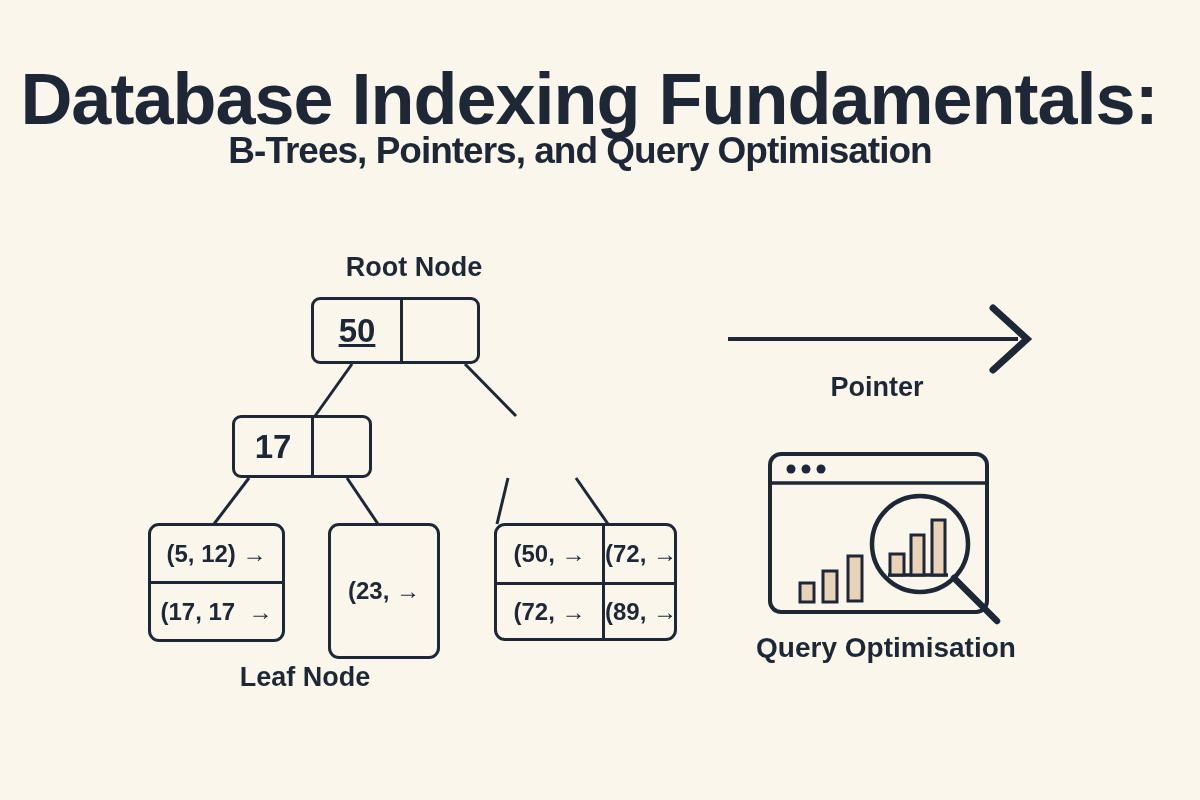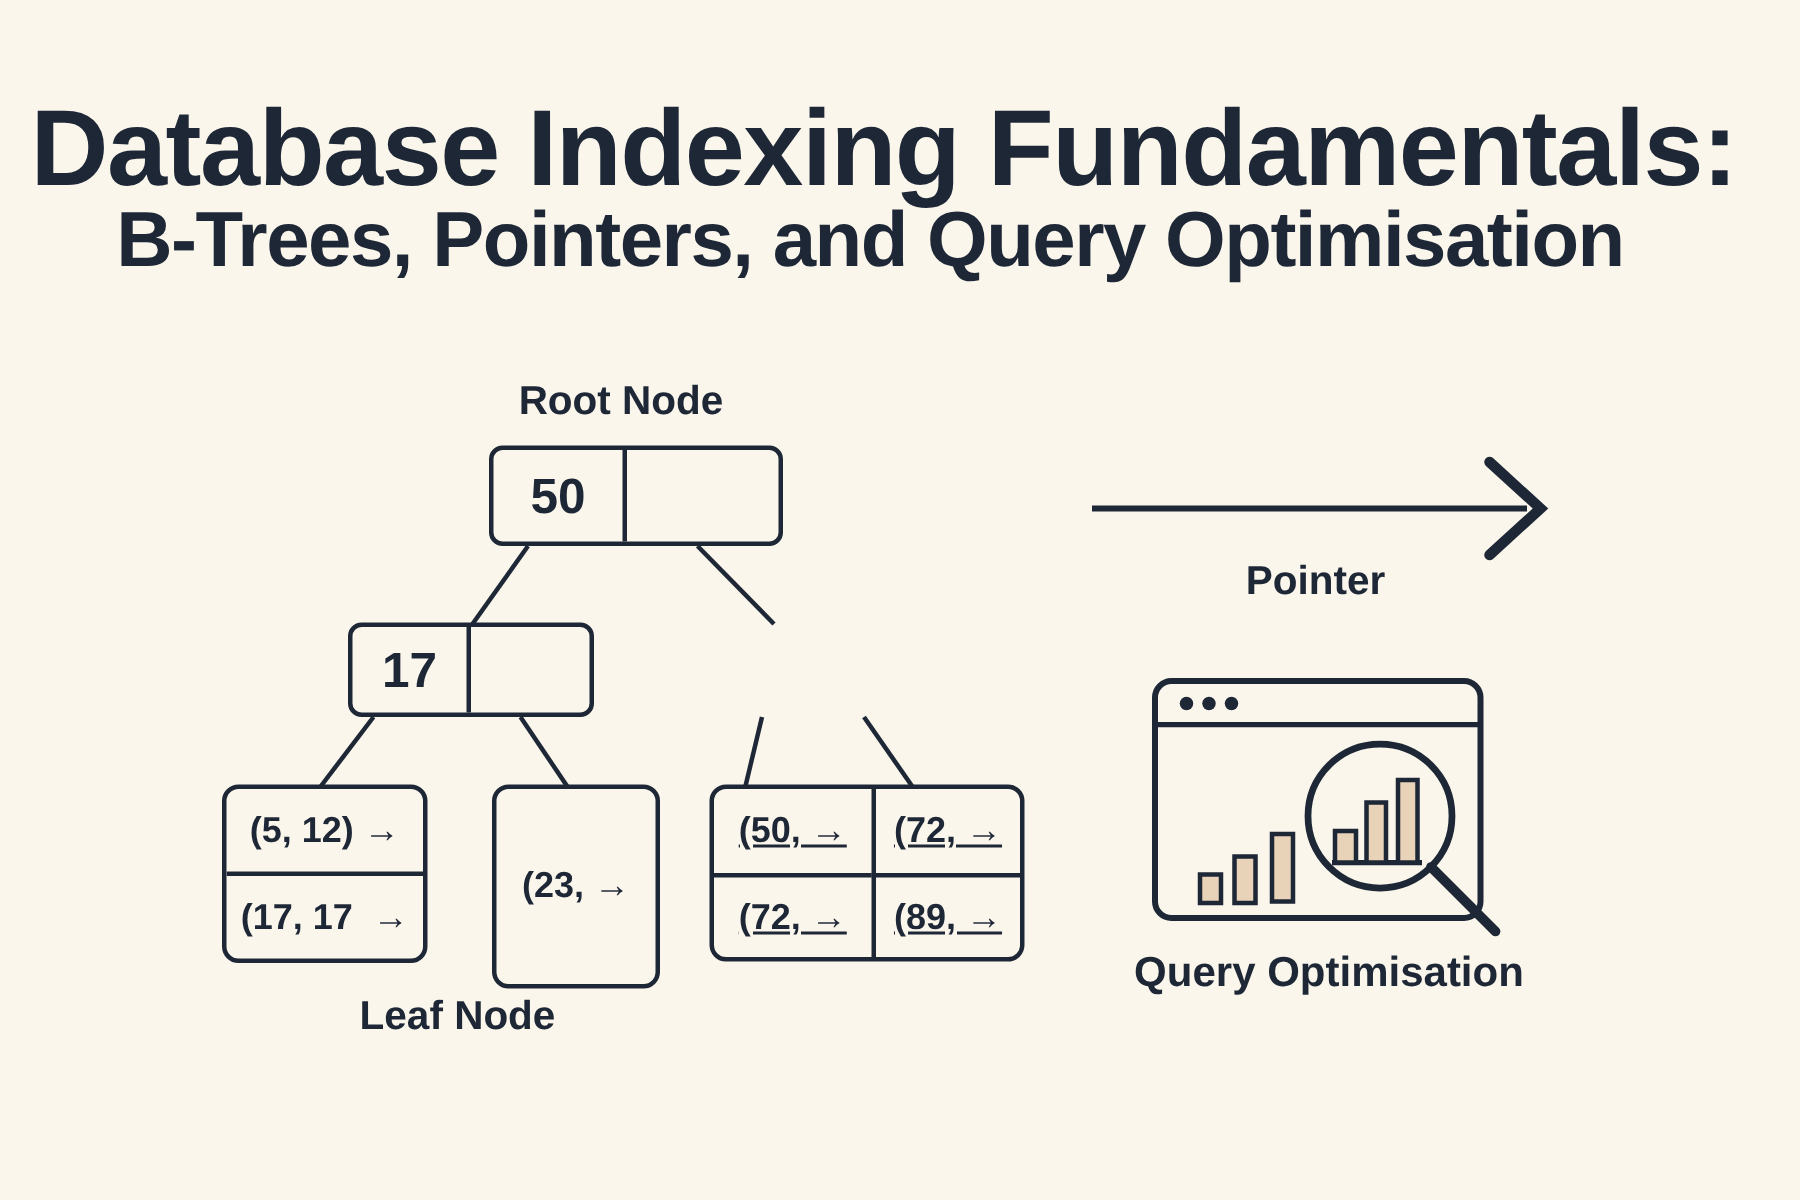--- a/index.html
+++ b/index.html
@@ -18,21 +18,21 @@
   .canvas{position:relative;width:1200px;height:800px;background:var(--background);}
 
   
   .title-line1{
     position:absolute;top:58px;left:0;width:1178px;
     text-align:center;font-size:72px;font-weight:700;letter-spacing:-1px;
     color:var(--ink);
   }
   .title-line2{
     position:absolute;top:130px;left:0;width:1160px;
-    text-align:center;font-size:52px;font-weight:700;letter-spacing:-1px;
+    text-align:center;font-size:37px;font-weight:700;letter-spacing:-1px;
     color:var(--ink);
   }
 
   
   .label{
     position:absolute;font-size:27px;font-weight:600;color:var(--ink);
     text-align:center;white-space:nowrap;
   }
   .root-label{left:314px;top:252px;width:200px;}
   .leaf-label{left:205px;top:662px;width:200px;}
@@ -43,48 +43,47 @@
   .node{
     position:absolute;display:flex;
     border:3px solid var(--ink);border-radius:9px;
     background:var(--background);
   }
   .node .cell{
     display:flex;align-items:center;justify-content:center;
     font-size:33px;font-weight:600;color:var(--ink);
   }
   .node .cell.key{border-right:3px solid var(--ink);}
-  .node-root{left:326px;top:297px;width:196px;height:67px;}
+  .node-root{left:311px;top:297px;width:169px;height:67px;text-decoration:underline;}
   .node-root .key{width:89px;}
   .node-root .empty{flex:1;}
-  .node-i17{left:232px;top:415px;width:164px;height:63px;}
+  .node-i17{left:232px;top:415px;width:140px;height:63px;}
   .node-i17 .key{width:79px;}
   .node-i17 .empty{flex:1;}
   .node-i89{left:473px;top:415px;width:110px;height:63px;}
   .node-i89 .key{width:85px;}
   .node-i89 .empty{flex:1;}
 
   
   .leaf{
     position:absolute;display:flex;flex-direction:column;
     border:3.5px solid var(--ink);border-radius:11px;
     background:var(--background);overflow:hidden;
   }
   .leaf .row{
     flex:1;display:flex;align-items:center;justify-content:center;
     font-size:24px;font-weight:600;color:var(--ink);white-space:pre;
   }
   .leaf .row + .row{border-top:3.5px solid var(--ink);}
   .leaf-1{left:148px;top:523px;width:137px;height:119px;}
   .leaf-2{left:328px;top:523px;width:112px;height:136px;}
   .leaf-3{
-    left:473px;top:523px;width:210px;height:118px;
+    left:494px;top:523px;width:183px;height:118px;
     display:grid;grid-template-columns:105px 1fr;grid-template-rows:1fr 1fr;
     flex-direction:unset;
-    text-decoration:underline;
   }
   .leaf-3 .gcell{
     display:flex;align-items:center;justify-content:center;
     font-size:24px;font-weight:600;color:var(--ink);white-space:pre;
   }
   .leaf-3 .gcell.right{border-left:3.5px solid var(--ink);}
   .leaf-3 .gcell.bottom{border-top:3.5px solid var(--ink);}
 
   
   .overlay{

